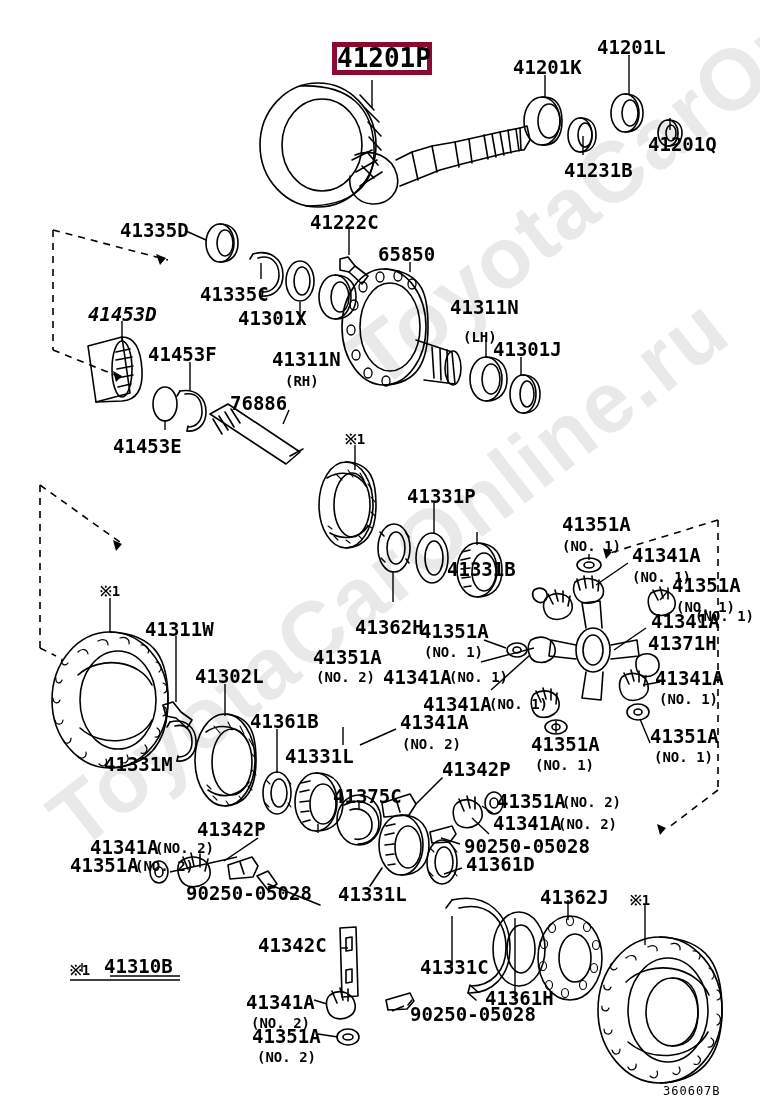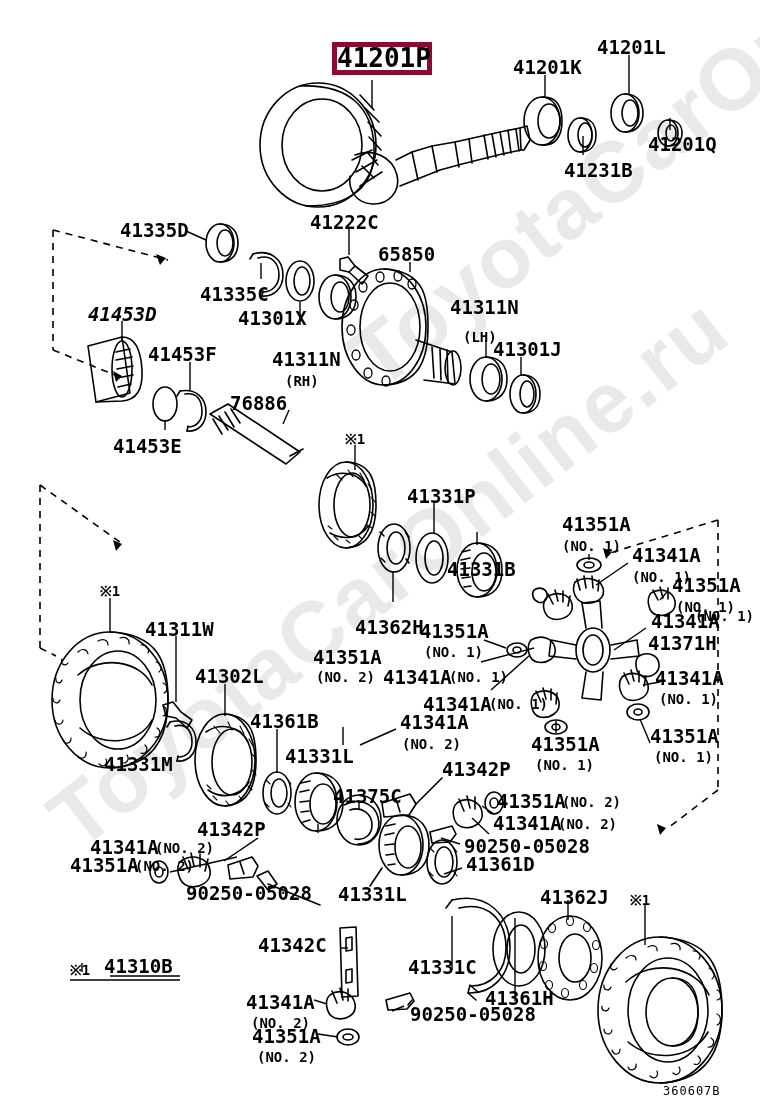--- a/index.html
+++ b/index.html
@@ -539,21 +539,21 @@
       <div class="lbl" style="left: 466px; top: 855px;">41361D</div>
       <div class="lbl" style="left: 70px; top: 856px;">41351A</div>
       <div class="lbl sm" style="left: 135px; top: 859px;">(NO. 2)</div>
       <div class="lbl" style="left: 540px; top: 888px;">41362J</div>
       <div class="lbl sm" style="left: 630px; top: 893px;">※1</div>
       <div class="lbl" style="left: 186px; top: 884px;">90250-05028</div>
       <div class="lbl" style="left: 338px; top: 885px;">41331L</div>
       <div class="lbl sm" style="left: 70px; top: 963px;">※1</div>
       <div class="lbl" style="left: 104px; top: 957px;">41310B</div>
       <div class="lbl" style="left: 258px; top: 936px;">41342C</div>
-      <div class="lbl" style="left: 408px; top: 958px;">41331C</div>
+      <div class="lbl" style="left: 420px; top: 958px;">41331C</div>
       <div class="lbl" style="left: 246px; top: 993px;">41341A</div>
       <div class="lbl sm" style="left: 251px; top: 1016px;">(NO. 2)</div>
       <div class="lbl" style="left: 485px; top: 989px;">41361H</div>
       <div class="lbl" style="left: 410px; top: 1005px;">90250-05028</div>
       <div class="lbl" style="left: 252px; top: 1027px;">41351A</div>
       <div class="lbl sm" style="left: 257px; top: 1050px;">(NO. 2)</div>
       <div class="lbl code" style="left: 663px; top: 1085px;">360607B</div>
     </div>
 
   <div class="hl" id="hl-box" style="left:332px;top:42px;width:100px;height:33px;">

